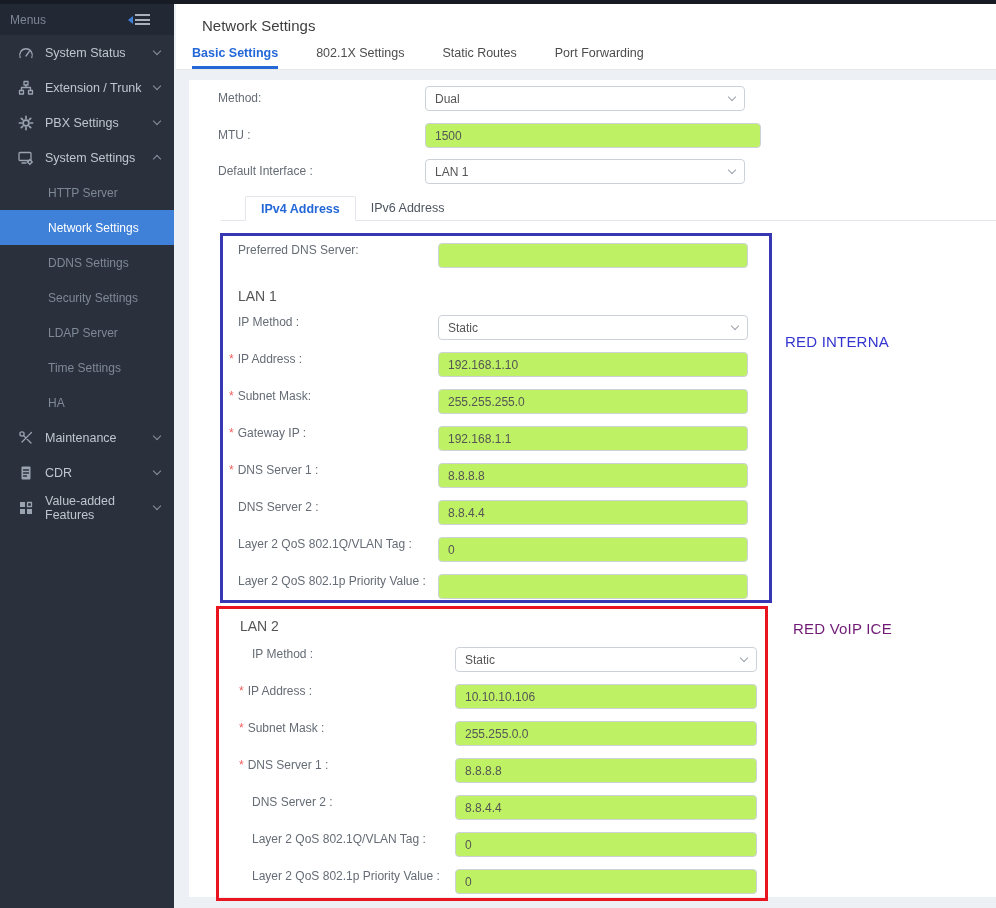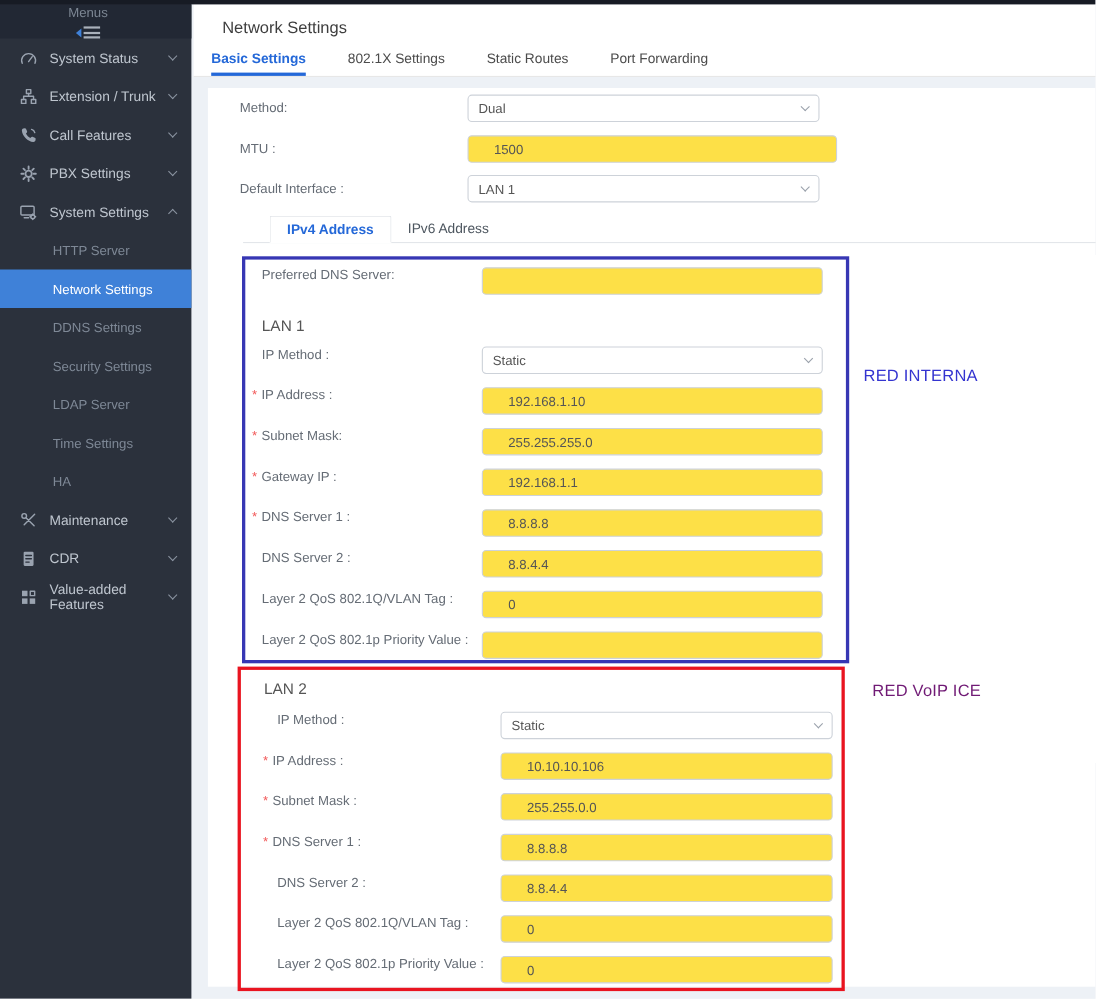--- a/index.html
+++ b/index.html
@@ -5,21 +5,21 @@
   * { margin:0; padding:0; box-sizing:border-box; }
   html,body { width:996px; height:908px; overflow:hidden; }
   body { font-family:"Liberation Sans", sans-serif; background:#edf1f6; position:relative; }
   #app { position:absolute; left:0; top:0; width:996px; height:908px; }
 
   
   .topstrip { position:absolute; left:0; top:0; width:996px; height:4px; background:#171b24; z-index:6; }
 
   
   .sidebar { position:absolute; left:0; top:0; width:174px; height:908px; background:#2b313c; z-index:3; }
-  .sb-header { height:31px; margin-top:4px; background:#222834; display:flex; align-items:center; justify-content:space-between; padding:0 24px 0 10px;flex-direction:column; }
+  .sb-header { height:31px; margin-top:4px; background:#222834; display:flex; align-items:center; justify-content:space-between; padding:0 24px 0 10px; }
   .sb-header .lbl { color:#7d8794; font-size:12px; }
   .collapse-wrap { display:flex; align-items:center; cursor:pointer; }
   .collapse-tri { width:0; height:0; border-top:4px solid transparent; border-bottom:4px solid transparent; border-right:5px solid #3f81d8; margin-right:2px; }
   .collapse-bars { width:15px; height:11px; border-top:2px solid #aab1bb; border-bottom:2px solid #aab1bb; position:relative; }
   .collapse-bars::after { content:""; position:absolute; left:0; top:2.5px; width:100%; height:2px; background:#aab1bb; }
   .nav { position:absolute; top:35px; left:0; width:174px; }
   .nav-item { height:35px; display:flex; align-items:center; padding:0 14px 0 18px; color:#bfc6cf; font-size:12.5px; cursor:pointer; }
   .nav-item .icon { width:16px; height:16px; margin-right:11px; flex:none; display:flex; align-items:center; justify-content:center; }
   .sub-item { height:35px; display:flex; align-items:center; padding-left:48px; color:#7e8896; font-size:12px; cursor:pointer; }
   .sub-item.active { background:#3f81d8; color:#ffffff; }
@@ -33,21 +33,21 @@
   .tabs { position:absolute; left:16px; bottom:0; display:flex; }
   .tab { padding:9px 0; margin-right:38px; font-size:12.5px; color:#4c4c4c; cursor:pointer; }
   .tab.active { color:#2468d8; font-weight:bold; border-bottom:3px solid #2468d8; padding-bottom:6px; }
 
   
   .body-card { position:absolute; left:189px; top:80px; width:807px; height:817px; background:#ffffff; z-index:2; }
 
   .trow { position:absolute; left:0; width:100%; height:25px; }
   .flabel { font-size:12px; color:#656c75; }
   .trow .flabel { position:absolute; left:29px; line-height:25px; }
-  .tinput { position:absolute; top:0; height:25px; border:1px solid #cdd2d9; border-radius:4px; font-family:"Liberation Sans", sans-serif; font-size:12px; color:#555; padding:0 23px; background:#fde047; outline:none; }
+  .tinput { position:absolute; top:0; height:25px; border:1px solid #cdd2d9; border-radius:4px; font-family:"Liberation Sans", sans-serif; font-size:12px; color:#555; padding:0 9px; background:#bef264; outline:none; }
   .tselect { position:absolute; top:0; height:25px; border:1px solid #cdd2d9; border-radius:4px; display:flex; align-items:center; justify-content:space-between; padding:0 9px; font-size:12px; color:#555; background:#fff; cursor:pointer;gap:48px; }
   .schev { width:6px; height:6px; border-right:1.2px solid #9aa1ab; border-bottom:1.2px solid #9aa1ab; transform:rotate(45deg); margin-top:-3px; flex:none; }
 
   .subtabs { position:absolute; left:0; top:116px; width:100%; height:25px; border-bottom:1px solid #e3e6ea; display:flex; padding-left:24px;margin-left:32px; }
   .subtab { height:25px; line-height:24px; padding:0 15px; font-size:12.5px; color:#4d565f; cursor:pointer; }
   .subtab.active { border:1px solid #e3e6ea; border-bottom:1px solid #ffffff; margin-bottom:-1px; color:#2468d8; font-weight:bold; background:#fff; border-radius:2px 2px 0 0; }
 
   .bluebox { position:absolute; left:31px; top:153px; width:552px; height:370px; border:3px solid #3737b4; }
   .redbox  { position:absolute; left:27px; top:526px; width:552px; height:295px; border:3px solid #e91420; }
   .section-title { position:absolute; font-size:14px; color:#555; }
@@ -99,30 +99,20 @@
               <rect x="6" y="1.5" width="4" height="3.5"></rect>
               <rect x="1.5" y="10.5" width="4" height="3.5"></rect>
               <rect x="10.5" y="10.5" width="4" height="3.5"></rect>
               <path d="M8 5v2.5M3.5 10.5V7.5h9v3"></path>
             </svg>
         </span>
         <span>Extension / Trunk</span>
         <span class="chev down"></span>
       </div>
 
-      <div class="nav-item">
-        <span class="icon">
-          <svg class="sbicon" width="16" height="16" viewBox="0 0 16 16">
-              <path d="M4.4 1.6c.6-.1 1.2.2 1.4.8l.8 2c.2.5.05 1.1-.4 1.4l-.7.5c.9 1.7 2.5 3.3 4.2 4.2l.5-.7c.3-.45.9-.6 1.4-.4l2 .8c.6.2.9.8.8 1.4l-.2 1.2c-.2.8-1 1.4-2 1.3C7.4 13.7 2.3 8.6 1.9 3.8c-.1-1 .5-1.8 1.3-2z" fill="#9aa3b0" stroke="none"></path>
-              <path d="M10.7 2.6a4 4 0 0 1 2.9 2.9"></path>
-            </svg>
-        </span>
-        <span>Call Features</span>
-        <span class="chev down"></span>
-      </div>
 
       <div class="nav-item">
         <span class="icon">
           <svg class="sbicon" width="16" height="16" viewBox="0 0 16 16" style="stroke-width:1.7">
               <circle cx="8" cy="8" r="2.9"></circle>
               <path d="M8 1.4v2M8 12.6v2M1.4 8h2M12.6 8h2M3.3 3.3l1.4 1.4M11.3 11.3l1.4 1.4M12.7 3.3l-1.4 1.4M4.7 11.3l-1.4 1.4"></path>
             </svg>
         </span>
         <span>PBX Settings</span>
         <span class="chev down"></span>

